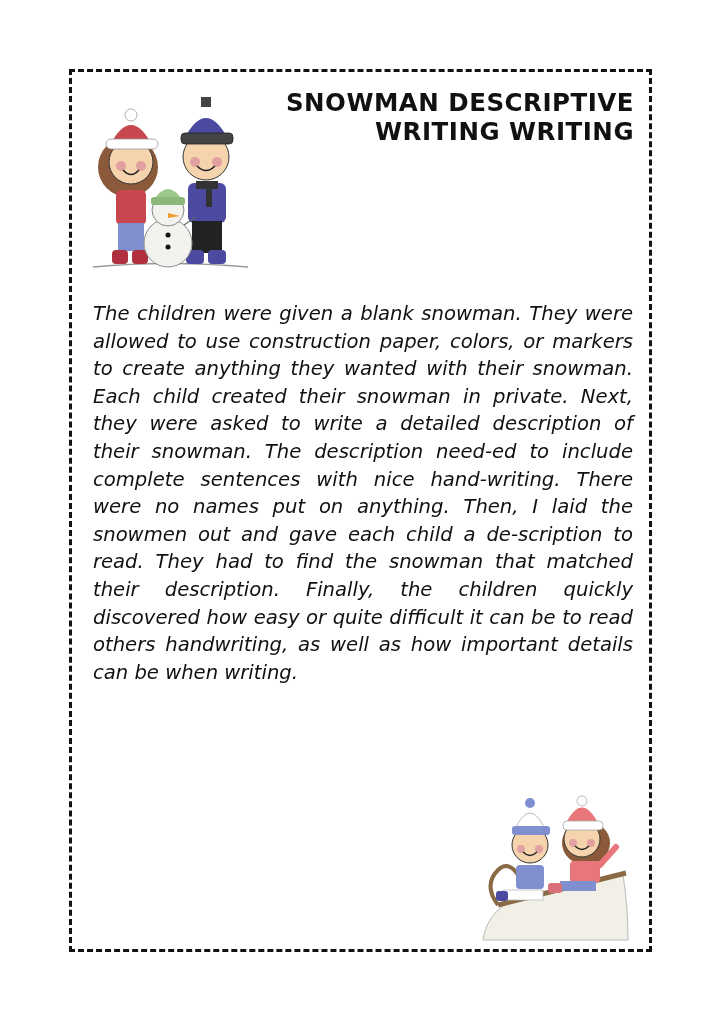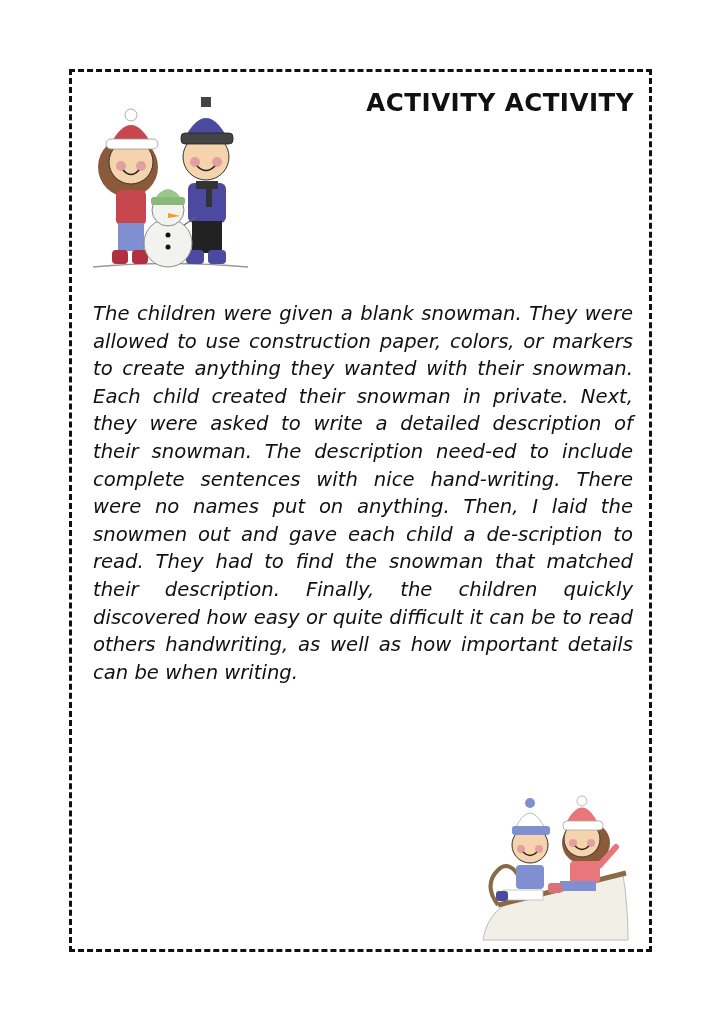--- a/index.html
+++ b/index.html
@@ -11,21 +11,22 @@
   .art-bottom { position:absolute; left:478px; top:795px; width:165px; height:148px; }
   .body-text { position:absolute; left:93px; top:300px; width:540px; font-size:19.6px; line-height:27.6px; text-align:justify; color:#111;font-style:italic; }
   .body-text p { margin:0; }
 </style>
 </head>
 <body>
 
 <div class="frame"></div>
 
 <div class="title">
-  <div>ACTIVITY ACTIVITY</div>
+  <div>SNOWMAN DESCRIPTIVE</div>
+  <div>WRITING WRITING</div>
 </div>
 
 <svg class="art-top" viewBox="0 0 165 180" xmlns="http://www.w3.org/2000/svg">
 
   <path d="M5 172 Q80 165 160 172" stroke="#999" stroke-width="1.5" fill="none"></path>
 
   <ellipse cx="40" cy="72" rx="30" ry="30" fill="#8a5a3a"></ellipse>
 
   <rect x="28" y="95" width="30" height="35" rx="5" fill="#c8474f"></rect>
   <rect x="30" y="128" width="26" height="28" fill="#7f8fd0"></rect>

